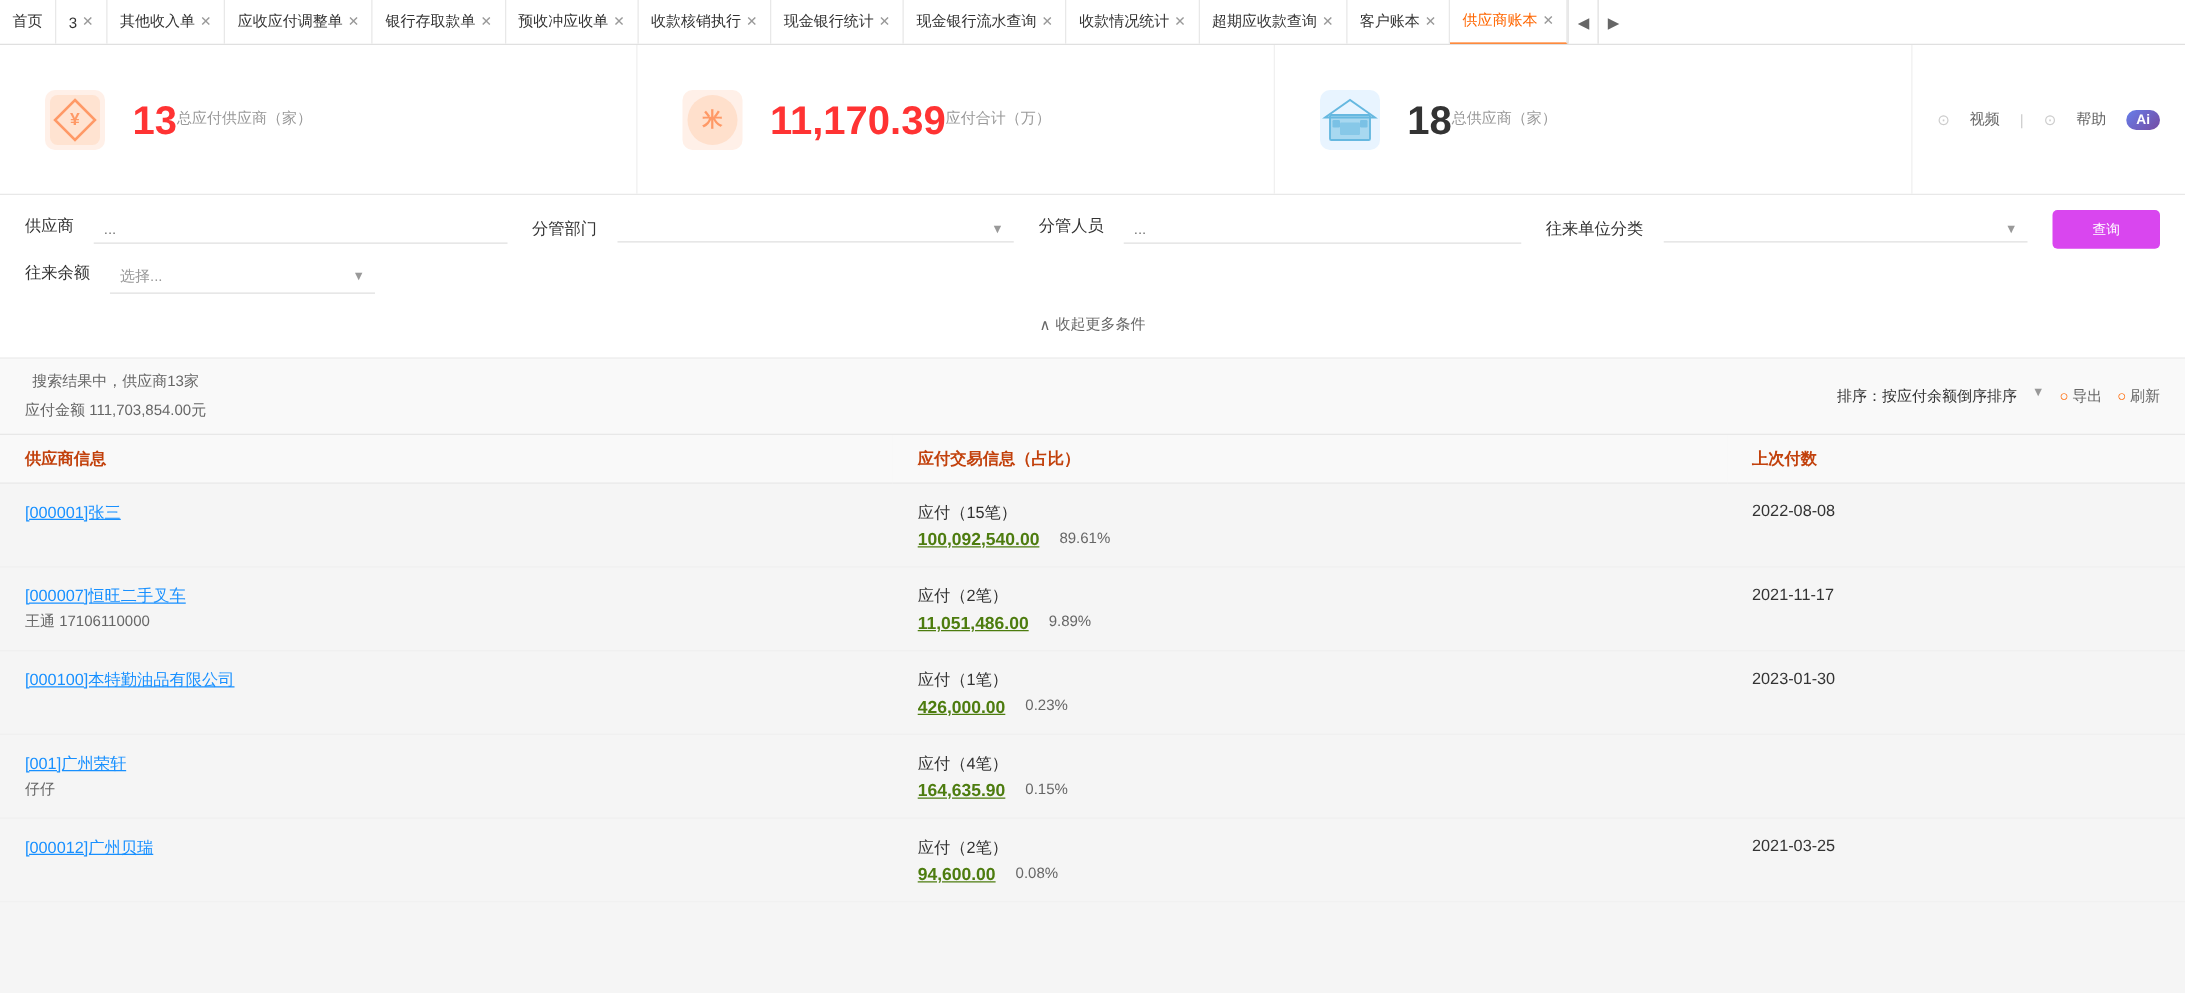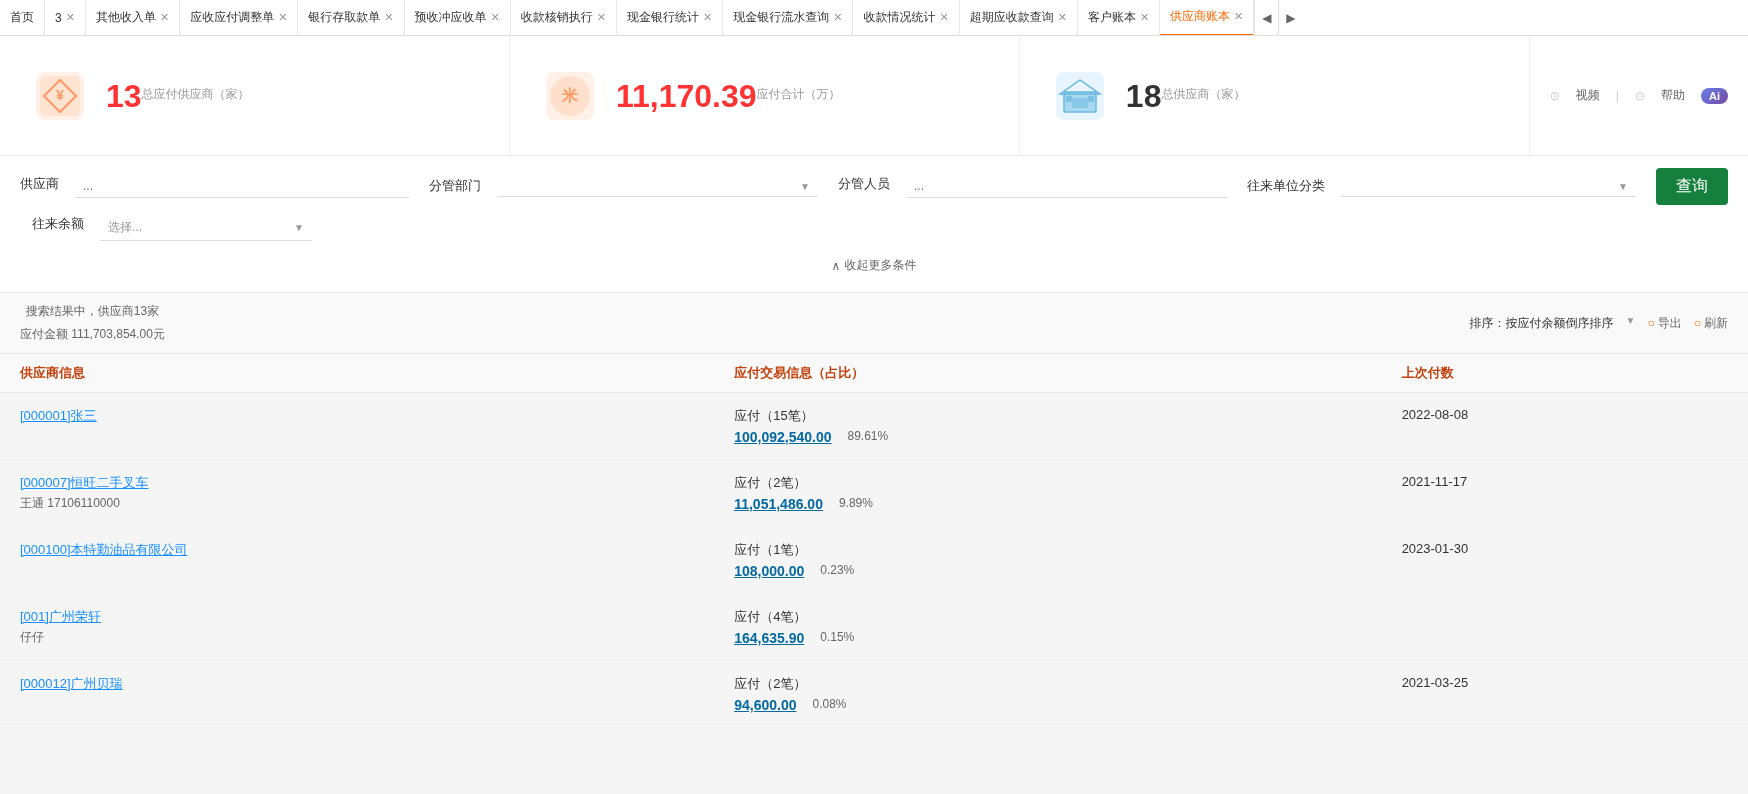--- a/index.html
+++ b/index.html
@@ -140,26 +140,26 @@
       padding: 4px 8px;
       font-size: 12px;
       color: #999;
       display: flex;
       align-items: center;
       justify-content: space-between;
       cursor: pointer;
     }
     .chevron-down { font-size: 10px; color: #999; }
     .query-btn {
-      background: #15803d;
+      background: #d946ef;
       color: white;
       border: none;
-      padding: 8px 20px;
+      padding: 8px 32px;
       border-radius: 4px;
-      font-size: 16px;
+      font-size: 11px;
       cursor: pointer;
       white-space: nowrap;
     }
     .collapse-bar {
       text-align: center;
       padding: 6px;
       cursor: pointer;
       color: #666;
       font-size: 12px;
       display: flex;
@@ -218,21 +218,21 @@
       vertical-align: top;
     }
     .supplier-link {
       color: #1890ff;
       text-decoration: underline;
       cursor: pointer;
       font-size: 13px;
     }
     .supplier-sub { font-size: 12px; color: #666; margin-top: 3px; }
     .payable-count { color: #333; font-size: 13px; }
-    .payable-amount { color: #0369a1; font-size: 14px; font-weight: bold; text-decoration: underline; cursor: pointer; margin-top: 4px; }
+    .payable-amount { color: #4d7c0f; font-size: 14px; font-weight: bold; text-decoration: underline; cursor: pointer; margin-top: 4px; }
     .payable-percent { color: #666; font-size: 12px; margin-top: 2px; }
     .last-pay-date { color: #333; font-size: 13px; }
 
     
     .scroll-container { overflow-x: auto; }
     ::-webkit-scrollbar { width: 6px; height: 6px; }
     ::-webkit-scrollbar-track { background: #f1f1f1; }
     ::-webkit-scrollbar-thumb { background: #ccc; border-radius: 3px; }
   </style>
 </head>
@@ -382,21 +382,21 @@
         <span></span>
         <span class="chevron-down">▼</span>
       </div>
     </div>
 
     <button class="query-btn">查询</button>
   </div>
 
   <div class="filter-row">
 
-    <div class="filter-item" style="max-width:280px;margin-left:12px;">
+    <div class="filter-item" style="max-width:280px;">
       <span class="filter-label">往来余额</span>
       <div class="filter-select">
         <span>选择...</span>
         <span class="chevron-down">▼</span>
       </div>
     </div>
   </div>
 
   <div class="collapse-bar">
     <span>∧</span>
@@ -459,21 +459,21 @@
               <div class="payable-percent">9.89%</div>
             </div>
           </td>
           <td><span class="last-pay-date">2021-11-17</span></td>
         </tr>
         <tr>
           <td><a class="supplier-link">[000100]本特勤油品有限公司</a></td>
           <td>
             <div class="payable-count">应付（1笔）</div>
             <div style="display: flex; align-items: center; gap: 16px;">
-              <div class="payable-amount">108,000.00</div>
+              <div class="payable-amount">426,000.00</div>
               <div class="payable-percent">0.23%</div>
             </div>
           </td>
           <td><span class="last-pay-date">2023-01-30</span></td>
         </tr>
         <tr>
           <td><a class="supplier-link">[001]广州荣轩</a><div class="supplier-sub">仔仔</div></td>
           <td>
             <div class="payable-count">应付（4笔）</div>
             <div style="display: flex; align-items: center; gap: 16px;">

